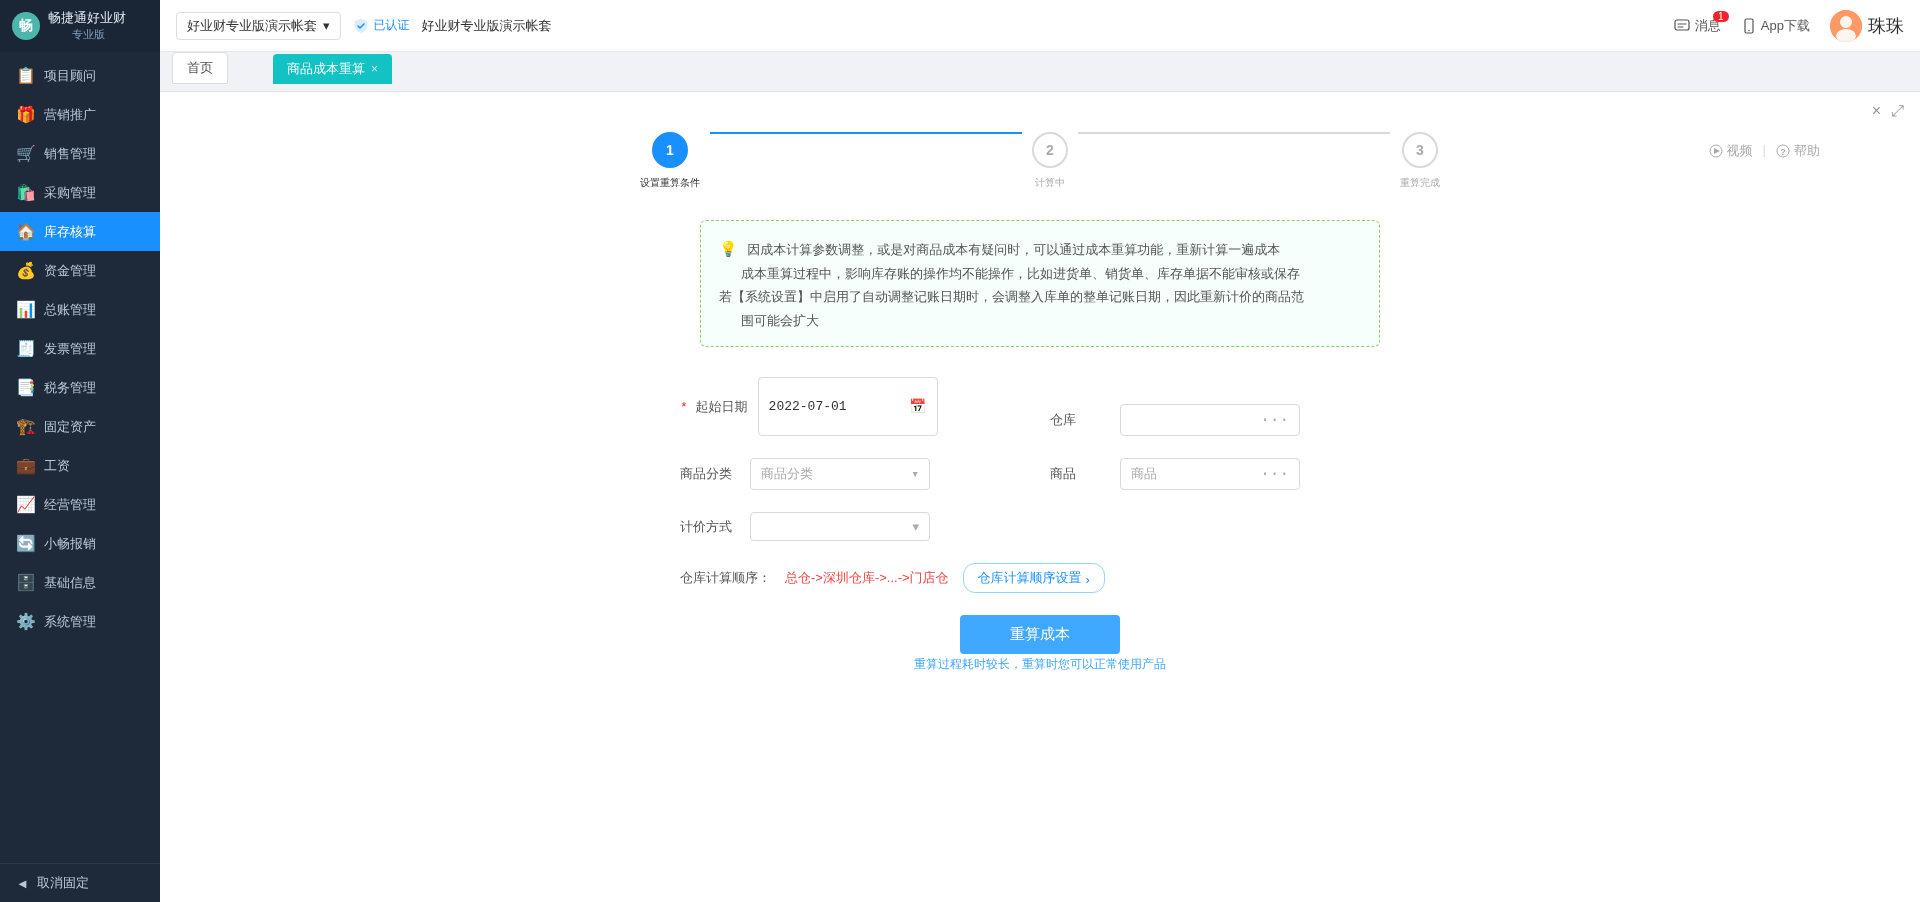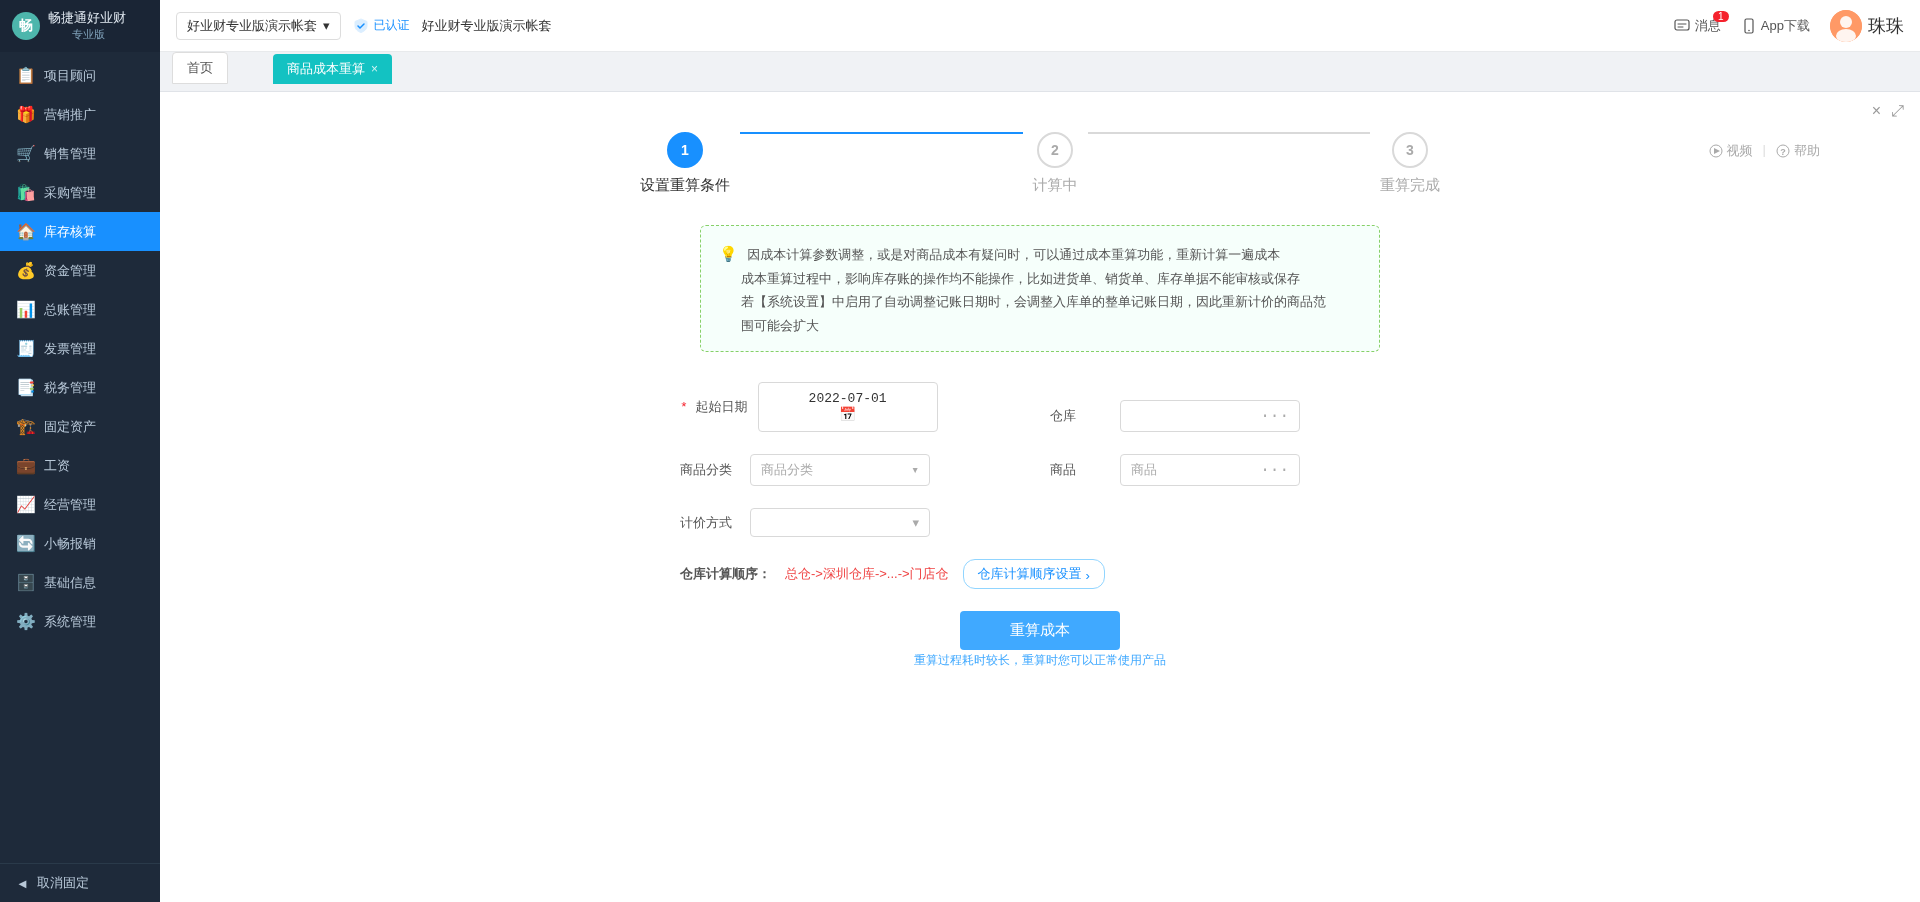--- a/index.html
+++ b/index.html
@@ -233,21 +233,21 @@
     .step-circle.active {
       background: #1890ff;
       border-color: #1890ff;
       color: white;
     }
     .step-circle.waiting {
       background: white;
       border-color: #d9d9d9;
       color: #aaa;
     }
-    .step-label { font-size: 15px; color: #333; }
+    .step-label { font-size: 10px; color: #333; }
     .step-label.inactive { color: #aaa; }
     .step-line {
       flex: 1;
       height: 2px;
       background: #d9d9d9;
       margin: 0 10px;
       margin-bottom: 24px;
       min-width: 200px;
     }
     .step-line.active { background: #1890ff; }
@@ -315,29 +315,28 @@
       white-space: nowrap;
       min-width: 60px;
     }
     .form-label.required::before {
       content: "* ";
       color: #f5222d;
     }
     .form-input {
       border: 1px solid #d9d9d9;
       border-radius: 4px;
-      padding: 8px 10px;
+      padding: 20px 10px;
       font-size: 13px;
       color: #333;
       background: white;
       width: 180px;
       display: flex;
       align-items: center;
       justify-content: space-between;
-      flex-direction: column;
     }
     .form-input-text { color: #333; }
     .form-input-icon { color: #1890ff; font-size: 14px; cursor: pointer; }
     .form-select {
       border: 1px solid #d9d9d9;
       border-radius: 4px;
       padding: 6px 10px;
       font-size: 13px;
       color: #aaa;
       background: white;
@@ -363,21 +362,21 @@
       cursor: pointer;
     }
 
     
     .calc-order-row {
       display: flex;
       align-items: center;
       gap: 14px;
       margin-bottom: 22px;
     }
-    .calc-order-label { color: #555; font-size: 13px; font-weight: bold; }
+    .calc-order-label { color: #555; font-size: 13px; }
     .calc-order-value { color: #ef4444; font-size: 13px; }
     .calc-order-btn {
       background: white;
       border: 1px solid #91d5ff;
       color: #1890ff;
       border-radius: 12px;
       padding: 5px 14px;
       cursor: pointer;
       font-size: 13px;
       display: flex;
@@ -595,21 +594,21 @@
           <div class="step-circle waiting">3</div>
           <div class="step-label inactive">重算完成</div>
         </div>
       </div>
     </div>
 
     <div class="info-box">
       <span class="info-icon">💡</span>
       <span>因成本计算参数调整，或是对商品成本有疑问时，可以通过成本重算功能，重新计算一遍成本</span><br>
       <span style="margin-left:22px;">成本重算过程中，影响库存账的操作均不能操作，比如进货单、销货单、库存单据不能审核或保存</span><br>
-      <span style="margin-left:22px;">若【系统设置】中启用了自动调整记账日期时，会调整入库单的整单记账日期，因此重新计价的商品范</span><br>
+      <span style="">若【系统设置】中启用了自动调整记账日期时，会调整入库单的整单记账日期，因此重新计价的商品范</span><br>
       <span style="margin-left:22px;">围可能会扩大</span>
     </div>
 
     <div class="form-area">
 
       <div class="form-row">
         <div class="form-group">
           <span class="form-label required">起始日期</span>
           <div class="form-input">
             <span class="form-input-text">2022-07-01</span>

